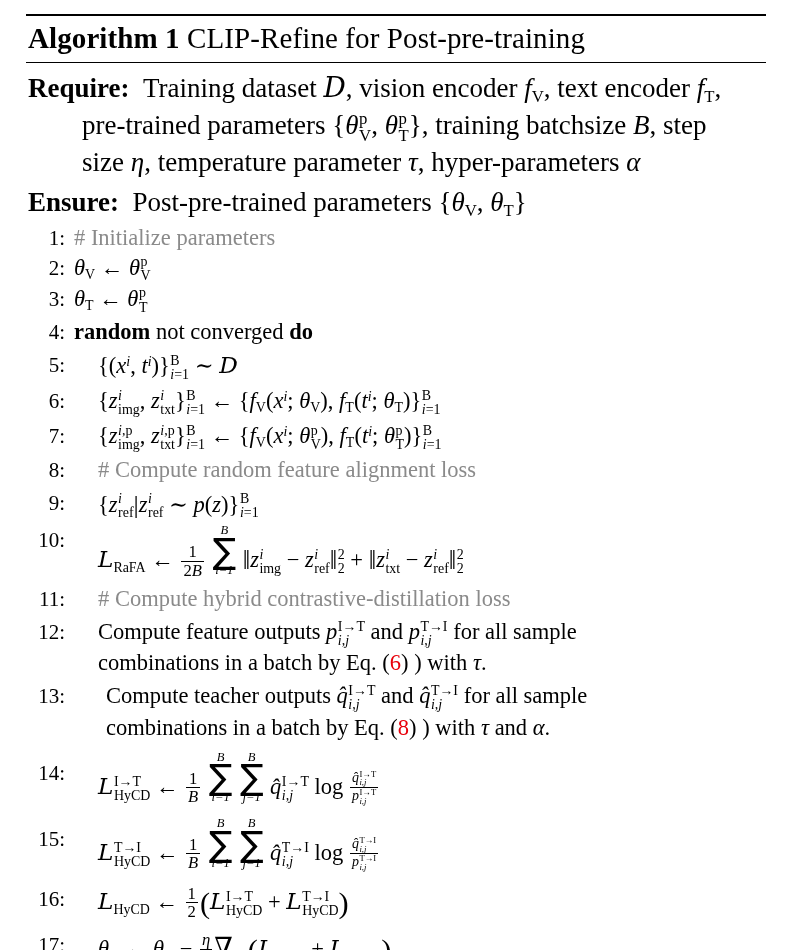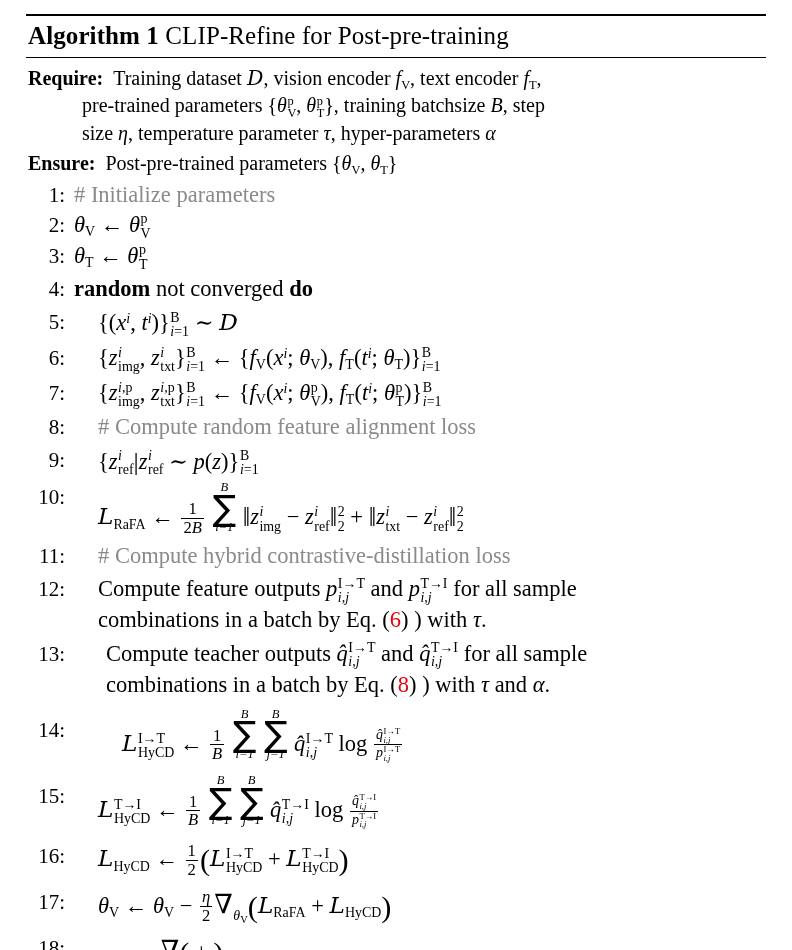--- a/index.html
+++ b/index.html
@@ -26,34 +26,34 @@
   .rule-thick {
     border-top: 2.5px solid #000;
     width: 100%;
   }
   .rule-mid {
     border-top: 1.6px solid #000;
     width: 100%;
   }
 
   .title {
-    font-size: 25px;
+    font-size: 29px;
     padding: 6px 2px 7px 2px;
     letter-spacing: 0.1px;
     white-space: nowrap;
   }
   .title b { font-weight: bold; }
 
   .body {
     padding-top: 6px;
   }
 
   
   .req {
-    font-size: 20px;
+    font-size: 27px;
     line-height: 1.36;
     padding-left: 2px;
     text-indent: 0;
   }
   .req .kw { font-weight: bold; }
   .req .cont {
     display: block;
     padding-left: 54px;
   }
 
@@ -303,21 +303,21 @@
         <span class="wrap2">
           <span>combinations in a batch by Eq. (</span><span class="eqref">8</span>)
           <span>) with</span>
           <span class="m it">τ</span>
           <span>and</span>
           <span class="m it">α</span>.
         </span>
       </span>
     </div>
 
-    <div class="line" style="margin-top:10px;gap:24px;">
+    <div class="line" style="margin-top:10px;">
       <span class="num" style="padding-top:8px;">14:</span>
       <span class="content ind1 m">
         <span class="cal">L</span><span class="ss"><span class="u">I→T</span><span class="l">HyCD</span></span> ←
         <span class="frac"><span class="n">1</span><span class="d"><span class="it">B</span></span></span>
         <span class="sum"><span class="top">B</span><span class="big">∑</span><span class="lim"><span class="it">i</span>=1</span></span>
         <span class="sum"><span class="top">B</span><span class="big">∑</span><span class="lim"><span class="it">j</span>=1</span></span>
         <span class="it">q̂</span><span class="ss"><span class="u">I→T</span><span class="l"><span class="it">i</span>,<span class="it">j</span></span></span>
         log
         <span class="frac-sm"><span class="n"><span class="it">q̂</span><span class="ss"><span class="u">I→T</span><span class="l"><span class="it">i</span>,<span class="it">j</span></span></span></span><span class="d"><span class="it">p</span><span class="ss"><span class="u">I→T</span><span class="l"><span class="it">i</span>,<span class="it">j</span></span></span></span></span>
       </span>

